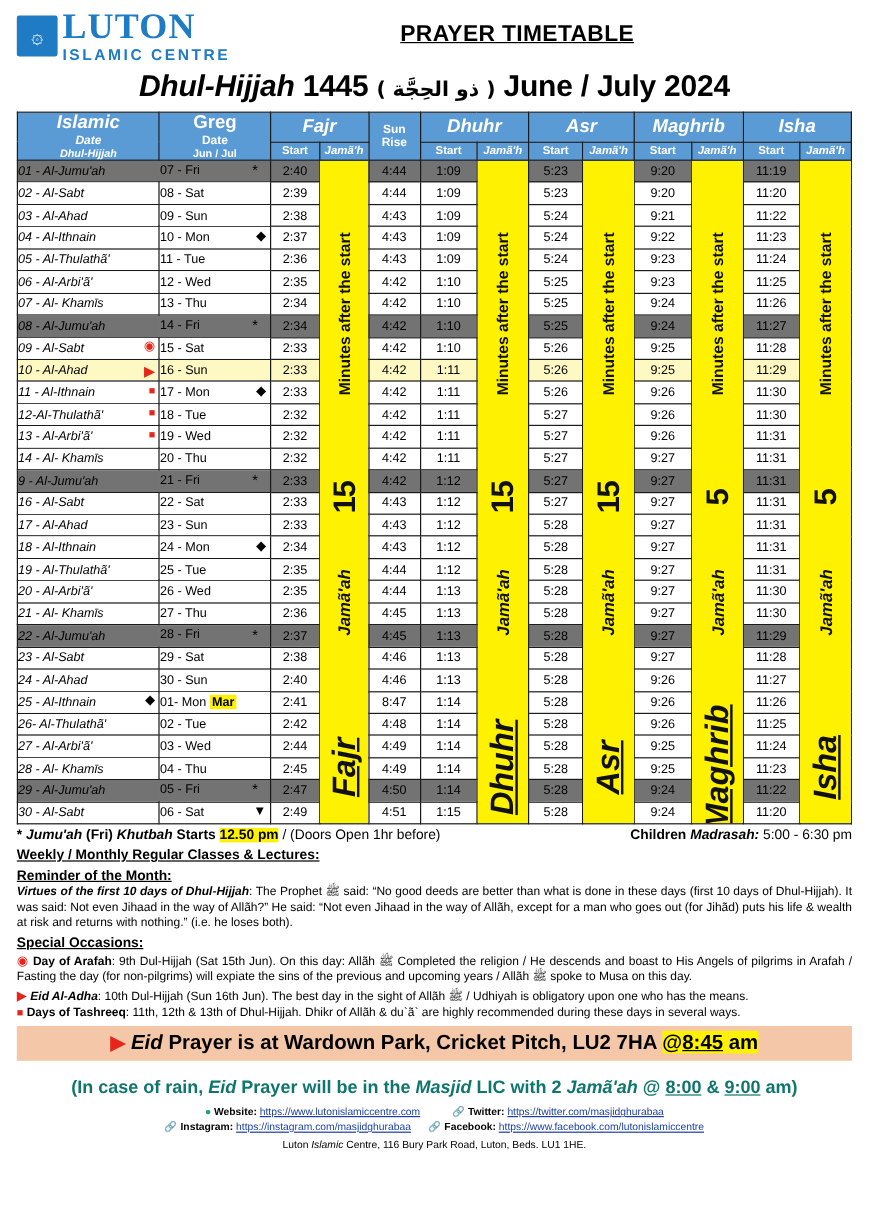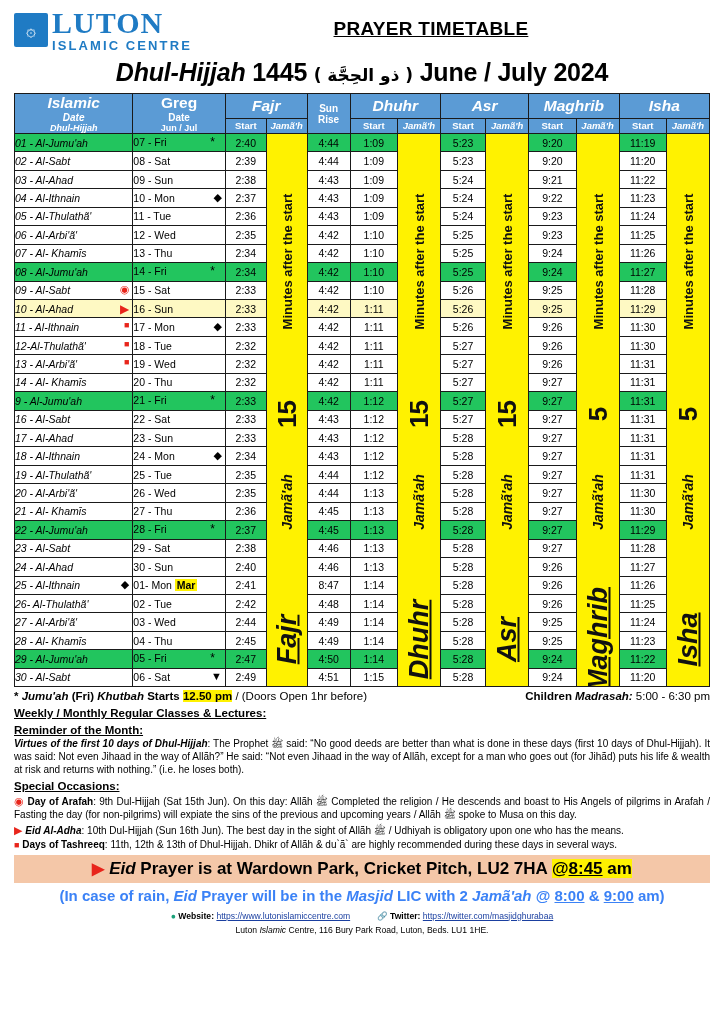--- a/index.html
+++ b/index.html
@@ -38,21 +38,21 @@
   .h-big.up { font-style:normal; }
   .h-mid { font-size:10px; font-weight:bold; }
   .h-small { font-size:9px; font-weight:bold; font-style:italic; }
   .h-sub { font-size:9.5px; font-weight:bold; padding:2px 0; }
   .h-sub.it { font-style:italic; }
 
   tbody td { height:18.45px; font-size:10.5px; text-align:center; background:#fff; }
   td.isl { text-align:left; padding-left:5px; font-size:10.5px; position:relative; padding-right:4px;}
   td.isl i { font-style:italic; }
   td.greg { text-align:left; padding-left:6px; position:relative; padding-right:4px;}
-  tr.fri td { background:#22c55e; }
+  tr.fri td { background:#737373; }
   tr.eid td.isl, tr.eid td.greg, tr.eid td.t { background:#fef9c3; }
   .mark { float:right; margin-right:3px; line-height:1; }
   .red { color:#E8251B; }
   .star { float:right; margin-right:10px; font-size:12px; line-height:1.1; }
   .juls { background:#FFF200; font-weight:bold; padding:0 2px; }
 
   
   td.strip { background:#FFF200 !important; padding:0; position:relative; }
   .stripbox { position:absolute; inset:0; overflow:hidden; }
   .vtxt {
@@ -79,21 +79,21 @@
   .tri { color:#E8251B; font-size:11px; }
   .circ { color:#E8251B; font-size:11px; }
 
   .eidbar {
     background:#F4C7A8; text-align:center; font-size:17px; font-weight:bold;
     padding:3px 0 4px 0; margin-top:3px;
   }
   .eidbar .it { font-style:italic; }
   .eidbar .yel { background:#FFF200; }
   .eidbar u { text-decoration:underline; }
-  .rainln { text-align:center; color:#3b82f6; font-size:15px; font-weight:bold; margin-top:3px; }
+  .rainln { text-align:center; color:#0f766e; font-size:15px; font-weight:bold; margin-top:13px; }
   .rainln .it { font-style:italic; }
   .links { text-align:center; font-size:8.6px; color:#1a3fa0; margin-top:4px; line-height:1.5; }
   .links a, .links span.u { text-decoration:underline; color:#1a3fa0; }
   .links .lbl { color:#000; font-weight:bold; text-decoration:none; }
   .links .gap { display:inline-block; width:22px; }
   .addr { text-align:center; font-size:8.6px; margin-top:3px; }
   .addr i { font-style:italic; }
   .globe { color:#1aa179; }
 </style>
 </head>
@@ -581,20 +581,29 @@
     <div class="links">
       <div>
         <span class="globe">●</span>
         <span class="lbl">Website:</span>
         <span class="u">https://www.lutonislamiccentre.com</span>
         <span class="gap"></span>
         <span>🔗</span>
         <span class="lbl">Twitter:</span>
         <span class="u">https://twitter.com/masjidghurabaa</span>
       </div>
+      <div>
+        <span>🔗</span>
+        <span class="lbl">Instagram:</span>
+        <span class="u">https://instagram.com/masjidghurabaa</span>
+        <span class="gap" style="width:10px"></span>
+        <span>🔗</span>
+        <span class="lbl">Facebook:</span>
+        <span class="u">https://www.facebook.com/lutonislamiccentre</span>
+      </div>
     </div>
 
     <div class="addr">
       <span>Luton</span>
       <i>Islamic</i>
       <span>Centre, 116 Bury Park Road, Luton, Beds. LU1 1HE.</span>
     </div>
   </div>
 </div>
 

